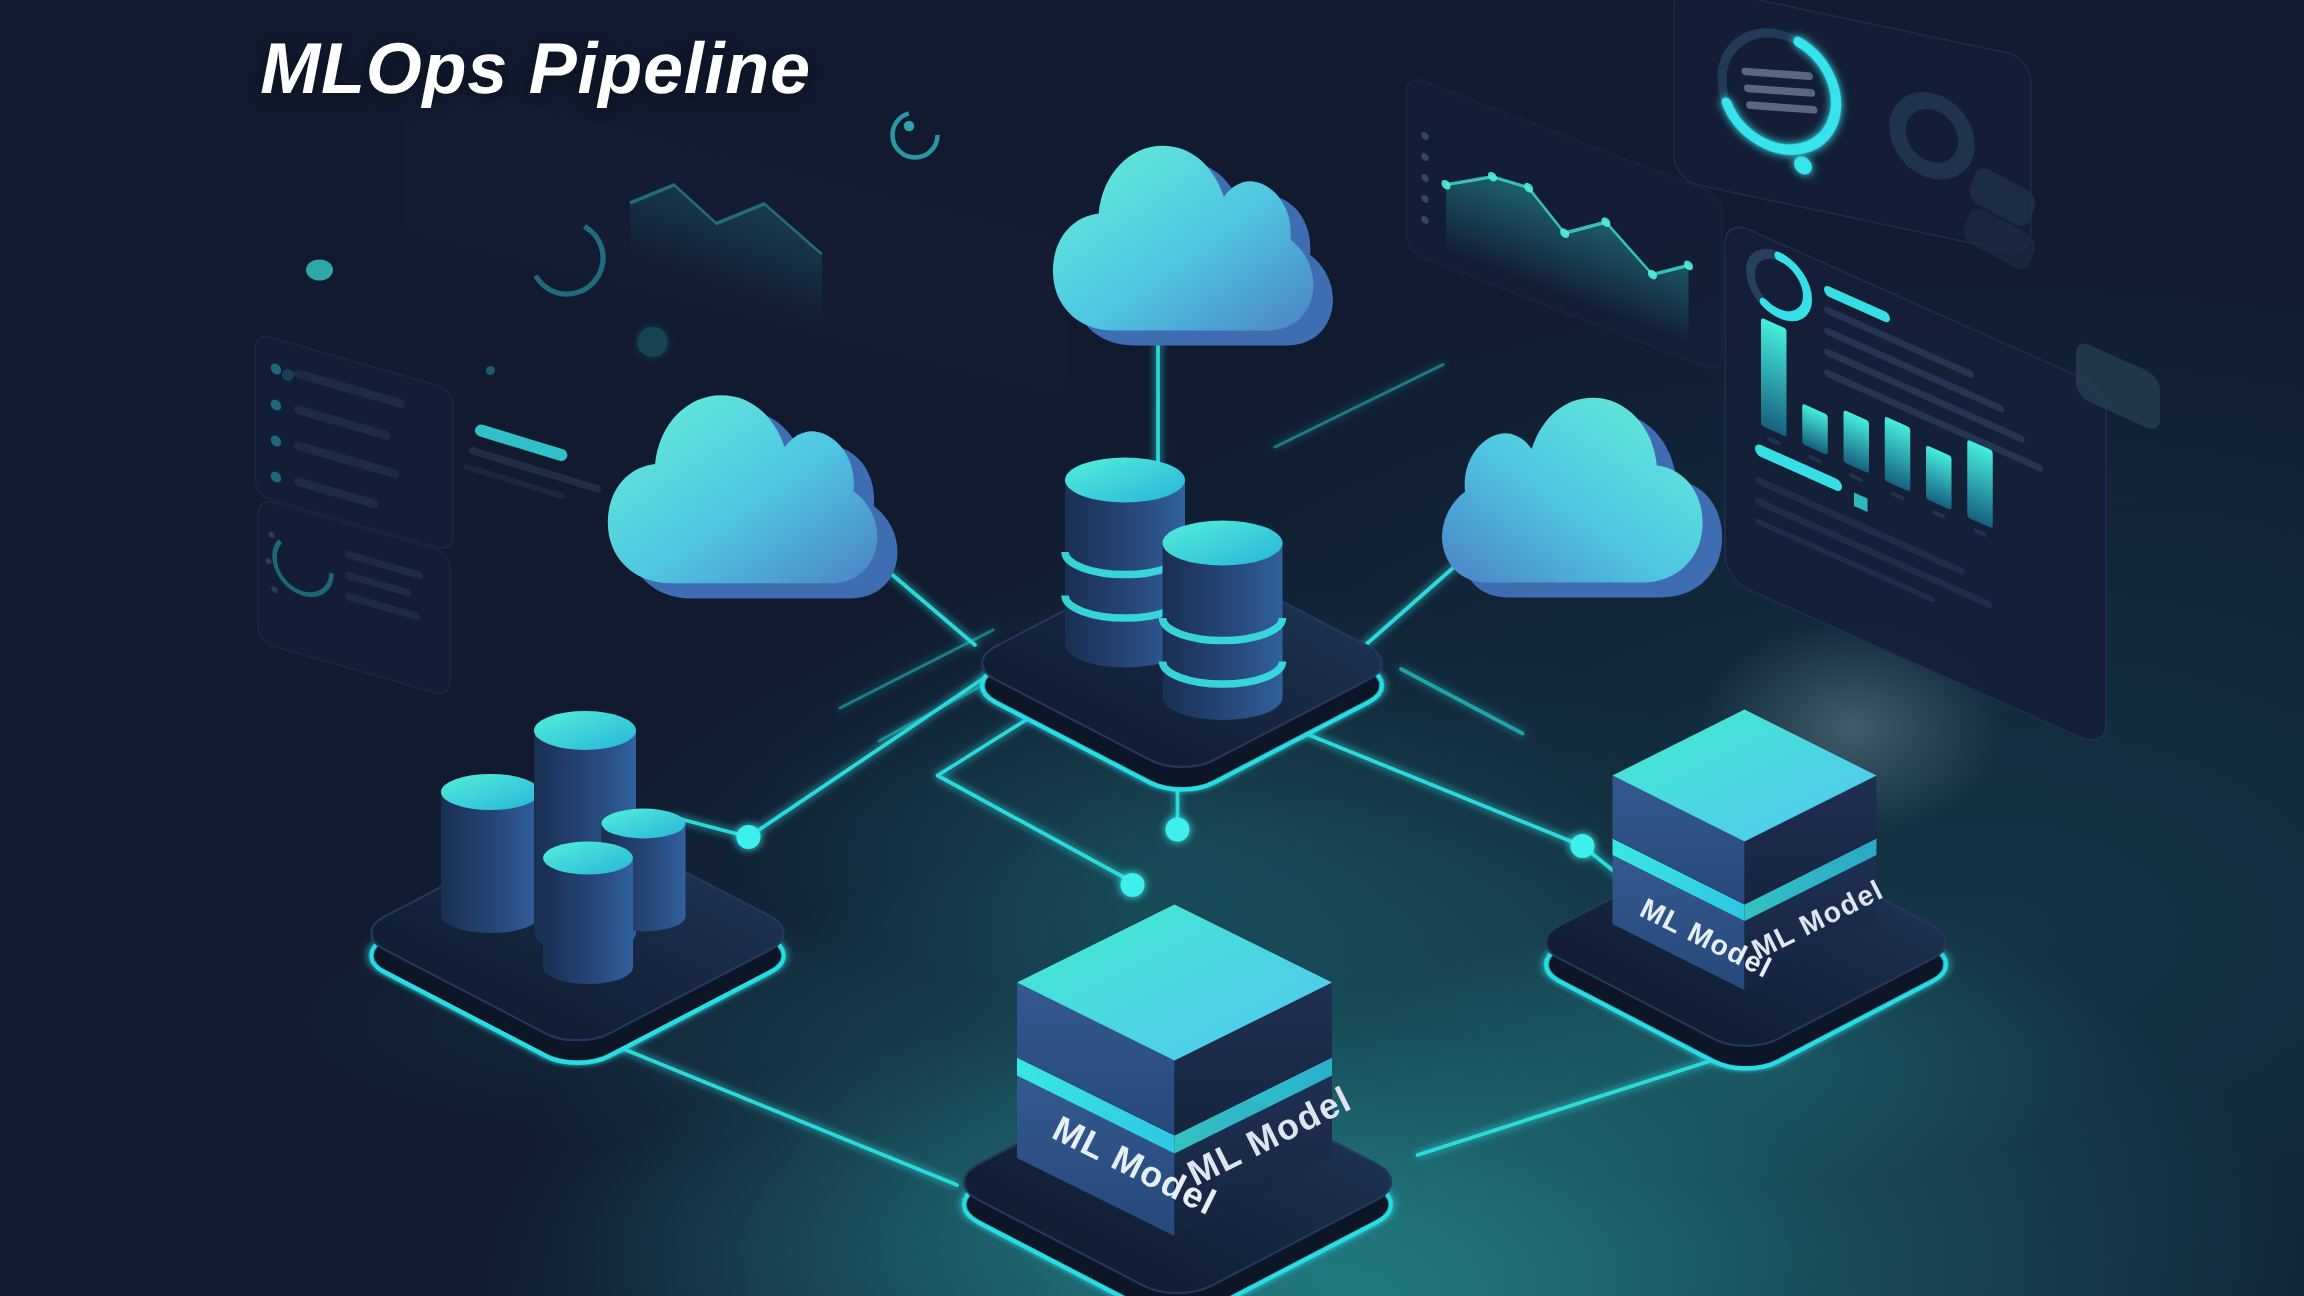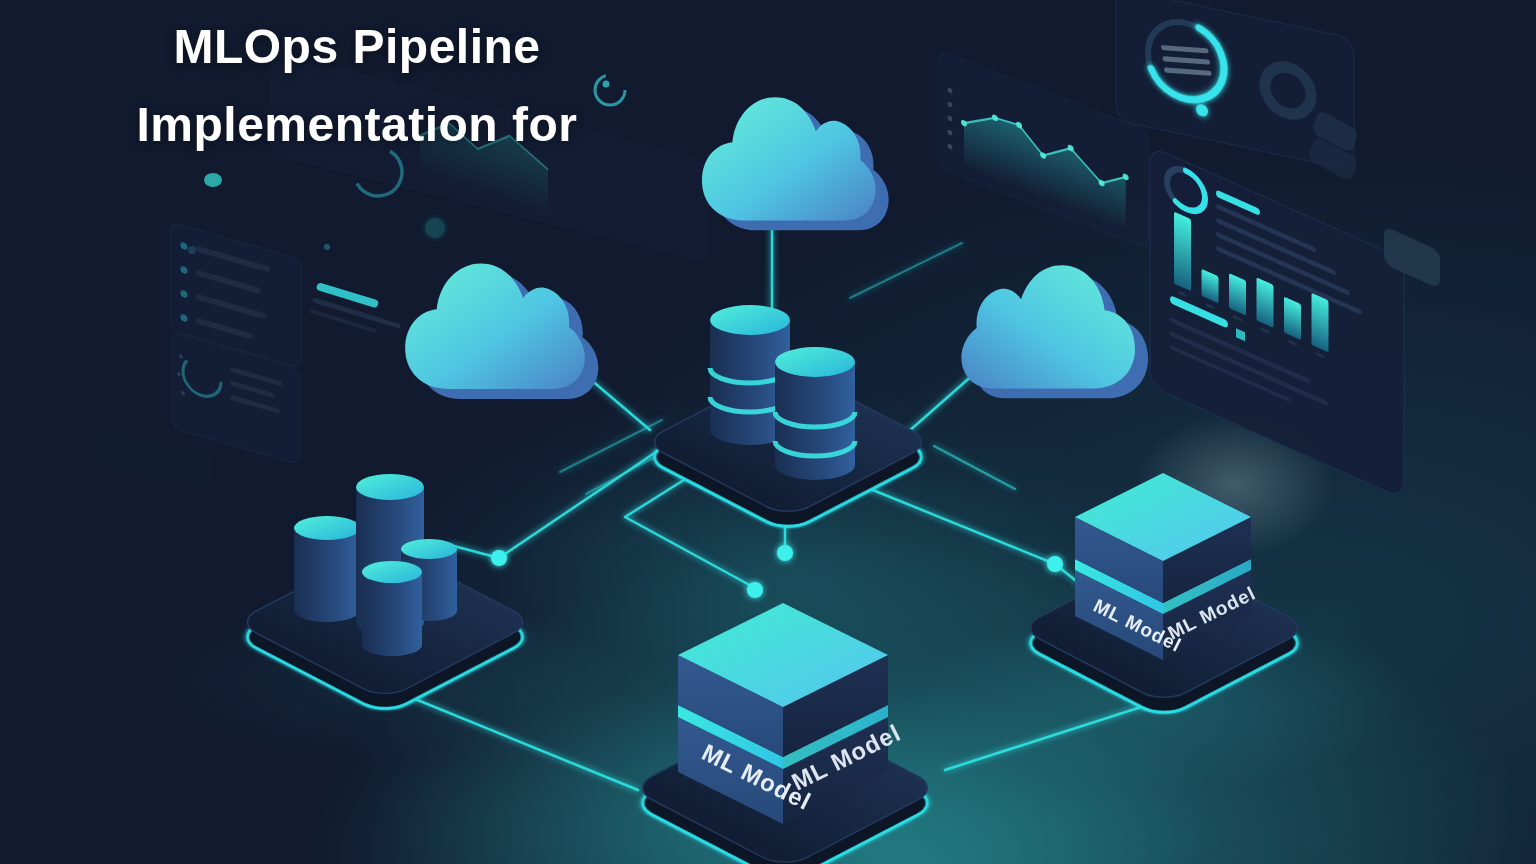--- a/index.html
+++ b/index.html
@@ -10,20 +10,21 @@
       radial-gradient(1000px 560px at 60% 102%, #1f6e76 0%, rgba(31,110,118,0) 62%),
       radial-gradient(1400px 800px at 86% 72%, rgba(23,86,97,0.45), rgba(23,86,97,0) 60%),
       radial-gradient(640px 340px at 50% 70%, rgba(24,100,110,0.32), rgba(24,100,110,0) 65%),
       #111a2f;
   }
   .scene{position:absolute;inset:0;}
   .title{
     position:absolute;left:52px;top:8px;width:610px;text-align:center;
     color:#ffffff;font-weight:bold;font-size:48px;line-height:78px;letter-spacing:.5px;
     text-shadow:0 2px 10px rgba(0,0,0,.4);
+    font-style:italic;
   }
   .title div{white-space:nowrap;}
 </style>
 </head>
 <body>
 
 <div class="stage">
 
 <svg class="scene" viewBox="0 0 1536 864">
   <defs>
@@ -358,16 +359,15 @@
     <polygon points="678,655 783,707 783,757 678,705" fill="url(#faceLG)"></polygon>
     <polygon points="783,707 888,655 888,705 783,757" fill="url(#faceRG)"></polygon>
     <polygon points="783,603 888,655 783,707 678,655" fill="url(#boxTopG)"></polygon>
     <text transform="translate(700,758) rotate(26.5)" font-size="24" font-weight="600" fill="#e6eef6" letter-spacing="1">ML Model</text>
     <text transform="translate(797,791) rotate(-26.5)" font-size="24" font-weight="600" fill="#dde6f0" letter-spacing="1">ML Model</text>
   </g>
 </svg>
 
 <div class="title">
   <div>MLOps Pipeline</div>
-  <div>Implementation for</div>
 </div>
 
 </div>
 
 </body></html>

